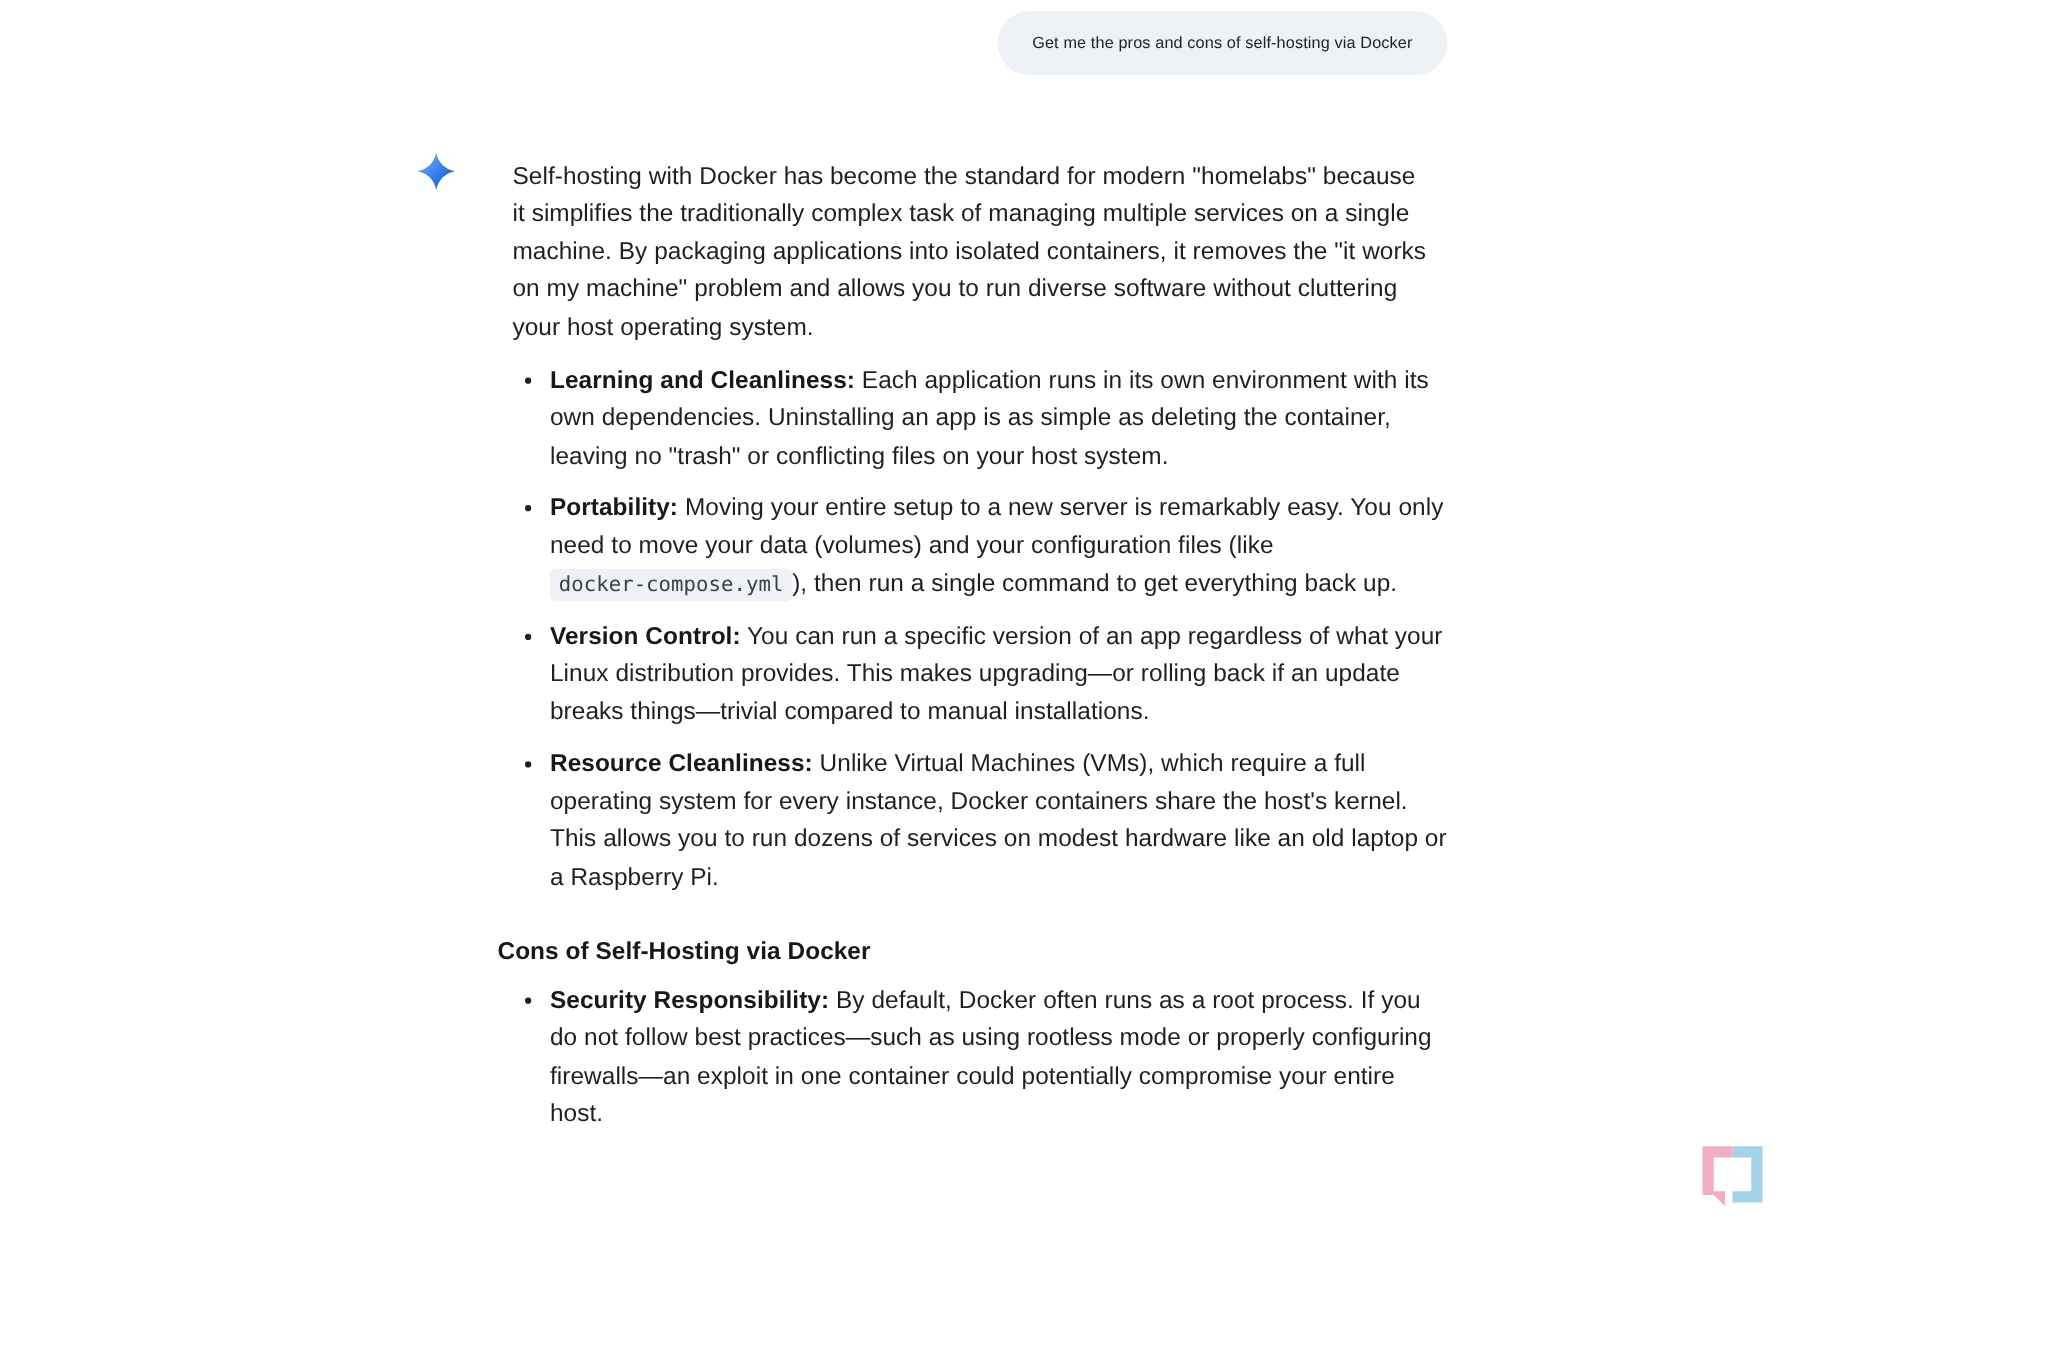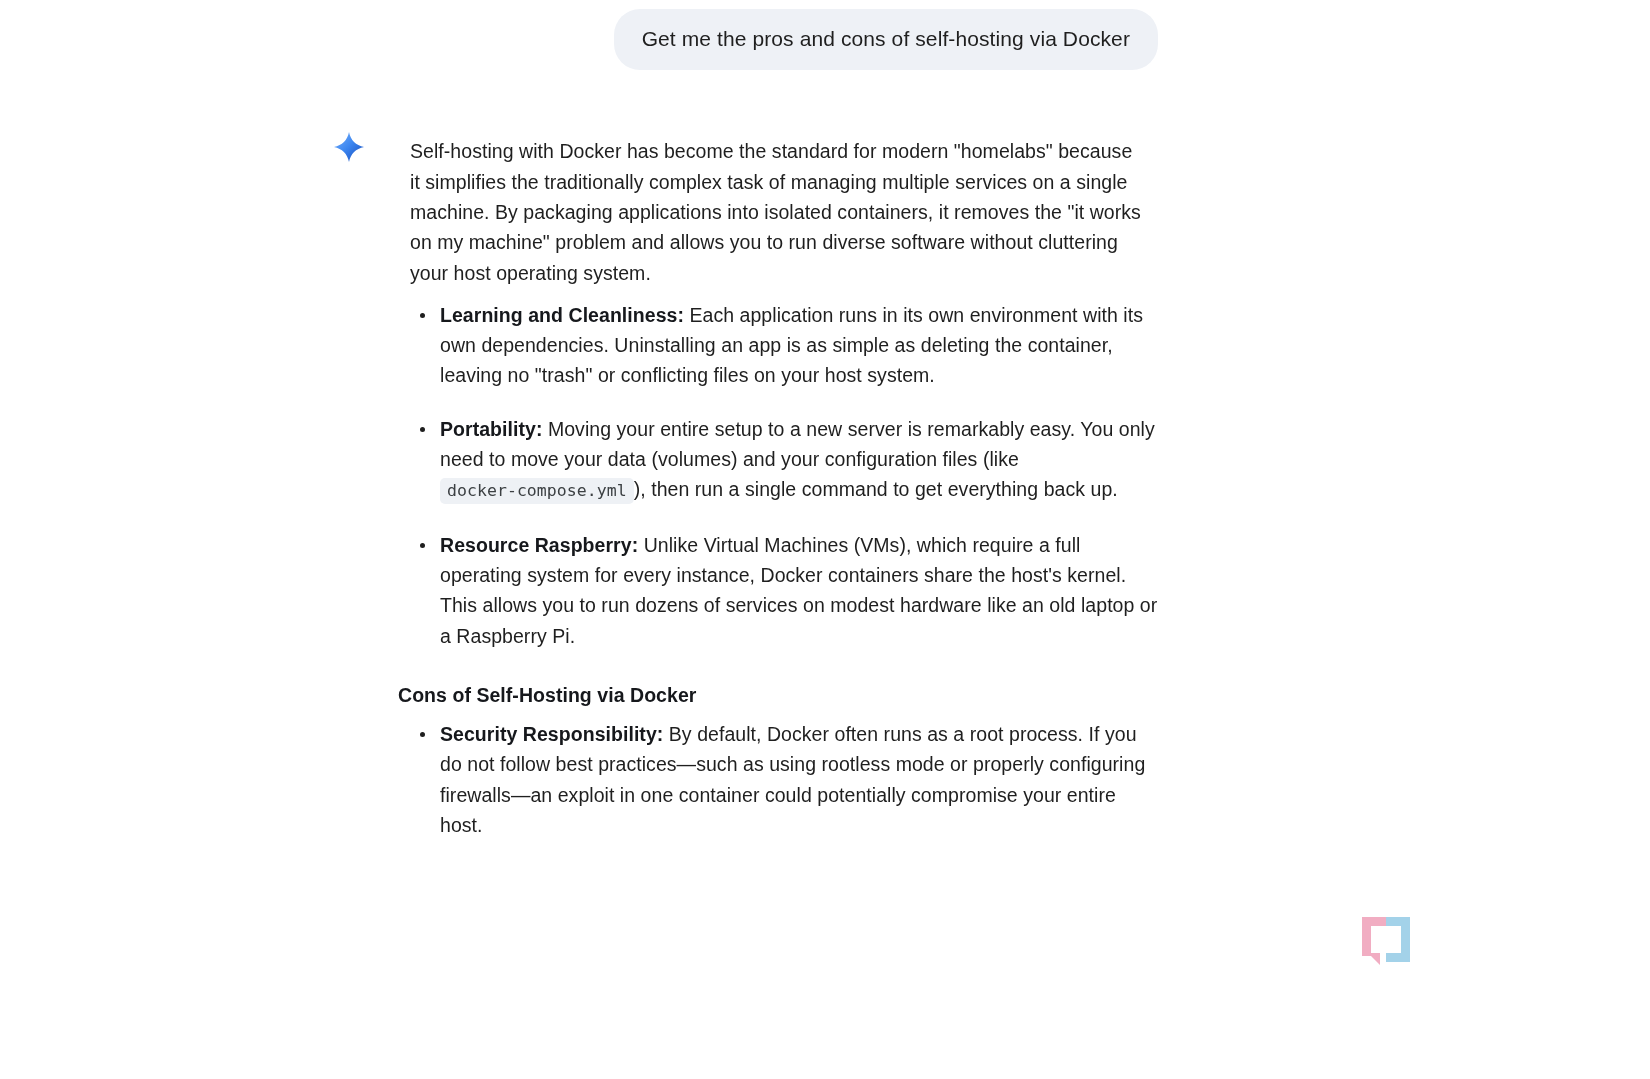--- a/index.html
+++ b/index.html
@@ -27,21 +27,21 @@
     display: flex;
     justify-content: flex-end;
     padding-right: 492px;
     padding-top: 9px;
   }
   .user-bubble {
     background: #eef1f6;
     color: #1f1f1f;
     border-radius: 26px;
     padding: 16px 28px 17px 28px;
-    font-size: 21px;
+    font-size: 13px;
     line-height: 1.35;
     letter-spacing: 0.1px;
     max-width: 640px;
   }
 
   
   .model-turn {
     display: flex;
     align-items: flex-start;
     padding-left: 334px;
@@ -73,21 +73,21 @@
     color: #16181c;
   }
   ul.bullets {
     list-style: none;
     margin: 8px 0 0 0;
     padding: 0;
   }
   ul.bullets > li {
     position: relative;
     padding-left: 42px;
-    margin-top: 23px;
+    margin-top: 11px;
   }
   ul.bullets > li:first-child {
     margin-top: 9px;
   }
   ul.bullets > li::before {
     content: "";
     position: absolute;
     left: 22px;
     top: 13px;
     width: 5px;
@@ -166,23 +166,27 @@
           <span class="lead">Learning and Cleanliness:</span>
           <span>Each application runs in its own environment with its own dependencies. Uninstalling an app is as simple as deleting the container, leaving no "trash" or conflicting files on your host system.</span>
         </li>
 
         <li>
           <span class="lead">Portability:</span>
           <span>Moving your entire setup to a new server is remarkably easy. You only need to move your data (volumes) and your configuration files (like</span>
           <code class="inline-code">docker-compose.yml</code><span>), then run a single command to get everything back up.</span>
         </li>
 
-
-        <li>
-          <span class="lead">Resource Raspberry:</span>
+        <li>
+          <span class="lead">Version Control:</span>
+          <span>You can run a specific version of an app regardless of what your Linux distribution provides. This makes upgrading—or rolling back if an update breaks things—trivial compared to manual installations.</span>
+        </li>
+
+        <li>
+          <span class="lead">Resource Cleanliness:</span>
           <span>Unlike Virtual Machines (VMs), which require a full operating system for every instance, Docker containers share the host's kernel. This allows you to run dozens of services on modest hardware like an old laptop or a Raspberry Pi.</span>
         </li>
 
 
       </ul>
 
       <h3>Cons of Self-Hosting via Docker</h3>
 
       <ul class="bullets">
 

